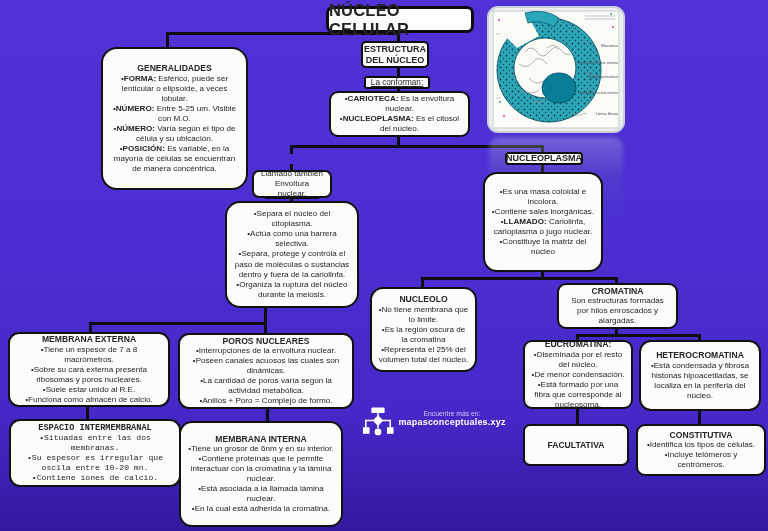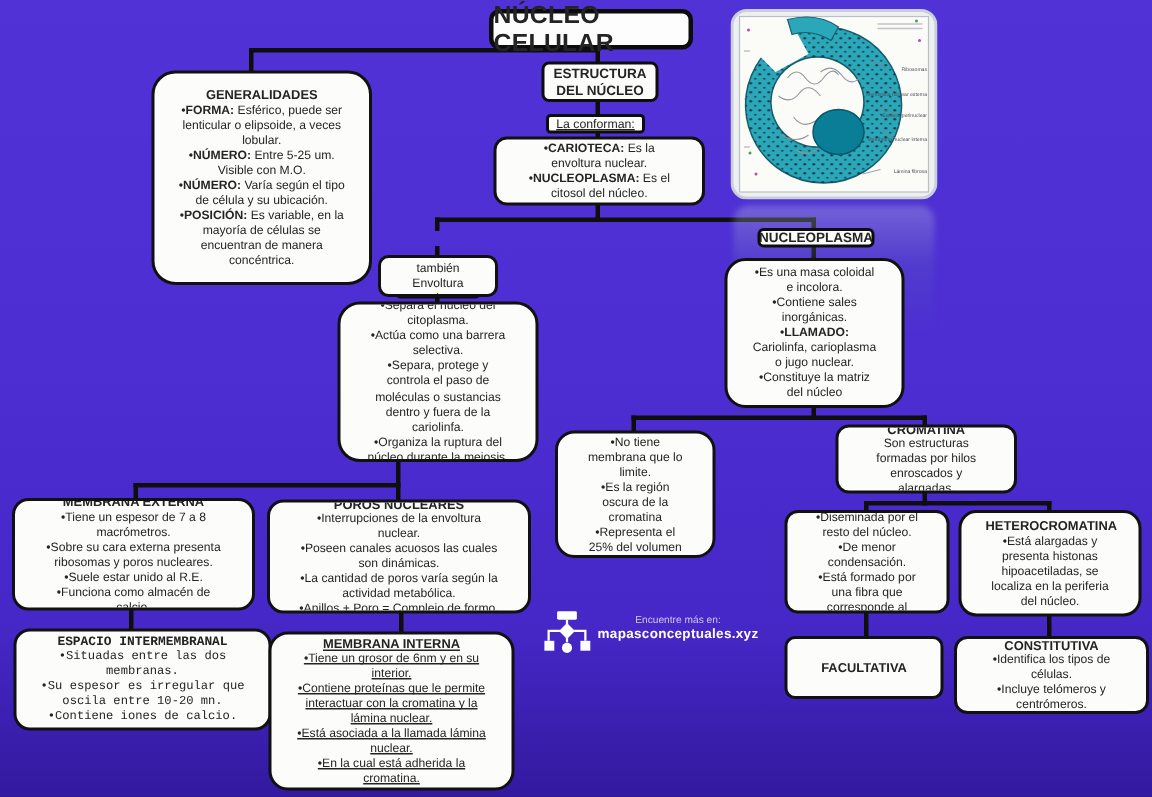--- a/index.html
+++ b/index.html
@@ -4,36 +4,36 @@
 <style>
   html,body{margin:0;padding:0;background:#2c1792;}
   .canvas{
     position:relative;width:768px;height:531px;overflow:hidden;
     background:linear-gradient(180deg,#5132d6 0%,#4c2ed2 45%,#4628c8 78%,#33199f 100%);
     font-family:"Liberation Sans",sans-serif;color:#242424;
   }
   .box{
     position:absolute;box-sizing:border-box;background:#fcfcfa;
     border:2px solid #111;border-radius:13px;text-align:center;
-    padding:3px 16px;display:flex;flex-direction:column;justify-content:center;overflow:hidden;
+    padding:3px 6px;display:flex;flex-direction:column;justify-content:center;overflow:hidden;
   }
   .bh{font-weight:700;font-size:8.6px;line-height:1.25;display:block;white-space:pre-line;}
   .bb{font-size:8.1px;line-height:1.24;display:block;white-space:pre-line;}
   .pill{
     position:absolute;box-sizing:border-box;background:#fcfcfa;border:2.5px solid #0d0d0d;
     border-radius:4px;font-weight:700;font-size:9px;line-height:1.15;text-align:center;
     padding:1px 2px;display:flex;align-items:center;justify-content:center;white-space:pre-line;
   }
   .small-label{
     position:absolute;box-sizing:border-box;background:#fcfcfa;border:2px solid #0d0d0d;
     border-radius:3px;font-size:8.2px;text-align:center;padding:0 2px;display:flex;
     align-items:center;justify-content:center;text-decoration:underline;
   }
   .title{
-    position:absolute;left:326px;top:6px;width:136px;height:27px;box-sizing:border-box;
+    position:absolute;left:326px;top:6px;width:148px;height:27px;box-sizing:border-box;
     background:#fdfdfd;border:3px solid #0c0c0c;border-radius:7px;
     font-size:16.5px;font-weight:700;display:flex;align-items:center;justify-content:center;
     letter-spacing:.2px;
   }
   .ln{position:absolute;background:#0e0e0e;}
   .figure{
     position:absolute;left:487px;top:6px;width:138px;height:127px;
   }
   .reflection{
     position:absolute;left:489px;top:137px;width:134px;height:96px;border-radius:10px;
@@ -141,21 +141,21 @@
   <div class="reflection"></div>
 
   <div class="box" style="left:101px;top:47px;width:147px;height:143px;border-radius:16px;">
     <span class="bh">GENERALIDADES</span>
     <span class="bb">•<b>FORMA:</b> Esférico, puede ser lenticular o elipsoide, a veces lobular.
 •<b>NÚMERO:</b> Entre 5-25 um. Visible con M.O.
 •<b>NÚMERO:</b> Varía según el tipo de célula y su ubicación.
 •<b>POSICIÓN:</b> Es variable, en la mayoría de células se encuentran de manera concéntrica.</span>
   </div>
 
-  <div class="pill" style="left:361px;top:41px;width:78px;height:27px;border-radius:5px;">ESTRUCTURA
+  <div class="pill" style="left:361px;top:41px;width:68px;height:27px;border-radius:5px;">ESTRUCTURA
 DEL NÚCLEO</div>
 
   <div class="small-label" style="left:364px;top:76px;width:66px;height:13px;">La conforman:</div>
 
   <div class="box" style="left:329px;top:91px;width:141px;height:46px;border-radius:9px;">
     <span class="bb">•<b>CARIOTECA:</b> Es la envoltura nuclear.
 •<b>NUCLEOPLASMA:</b> Es el citosol del núcleo.</span>
   </div>
 
   <div class="pill" style="left:263px;top:152px;width:58px;height:13px;margin-top:34px;">CARIOTECA</div>
@@ -186,21 +186,21 @@
 •Anillos + Poro = Complejo de formo.</span>
   </div>
 
   <div class="box" style="left:9px;top:419px;width:172px;height:68px;border-radius:11px;font-family:Liberation Mono, monospace;">
     <span class="bh">ESPACIO INTERMEMBRANAL</span>
     <span class="bb">•Situadas entre las dos membranas.
 •Su espesor es irregular que oscila entre 10-20 mn.
 •Contiene iones de calcio.</span>
   </div>
 
-  <div class="box" style="left:179px;top:421px;width:164px;height:106px;border-radius:13px;text-decoration:underline;">
+  <div class="box" style="left:179px;top:421px;width:164px;height:106px;border-radius:13px;">
     <span class="bh">MEMBRANA INTERNA</span>
     <span class="bb">•Tiene un grosor de 6nm y en su interior.
 •Contiene proteínas que le permite interactuar con la cromatina y la lámina nuclear.
 •Está asociada a la llamada lámina nuclear.
 •En la cual está adherida la cromatina.</span>
   </div>
 
   <div class="pill" style="left:505px;top:152px;width:78px;height:13px;">NUCLEOPLASMA</div>
   <div class="box" style="left:483px;top:172px;width:120px;height:100px;border-radius:14px;">
     <span class="bb">•Es una masa coloidal e incolora.
@@ -223,21 +223,21 @@
 
   <div class="box" style="left:523px;top:340px;width:110px;height:69px;border-radius:9px;">
     <span class="bh">EUCROMATINA:</span>
     <span class="bb">•Diseminada por el resto del núcleo.
 •De menor condensación.
 •Está formado por una fibra que corresponde al nucleosoma.</span>
   </div>
 
   <div class="box" style="left:639px;top:340px;width:122px;height:71px;border-radius:12px;">
     <span class="bh">HETEROCROMATINA</span>
-    <span class="bb">•Está alargadas y presenta histonas hipoacetiladas, se localiza en la periferia del núcleo.</span>
+    <span class="bb">•Está condensada y fibrosa histonas hipoacetiladas, se localiza en la periferia del núcleo.</span>
   </div>
 
   <div class="box" style="left:523px;top:424px;width:106px;height:42px;border-radius:7px;">
     <span class="bh">FACULTATIVA</span>
   </div>
 
   <div class="box" style="left:636px;top:424px;width:130px;height:52px;border-radius:9px;">
     <span class="bh">CONSTITUTIVA</span>
     <span class="bb">•Identifica los tipos de células.
 •Incluye telómeros y centrómeros.</span>

